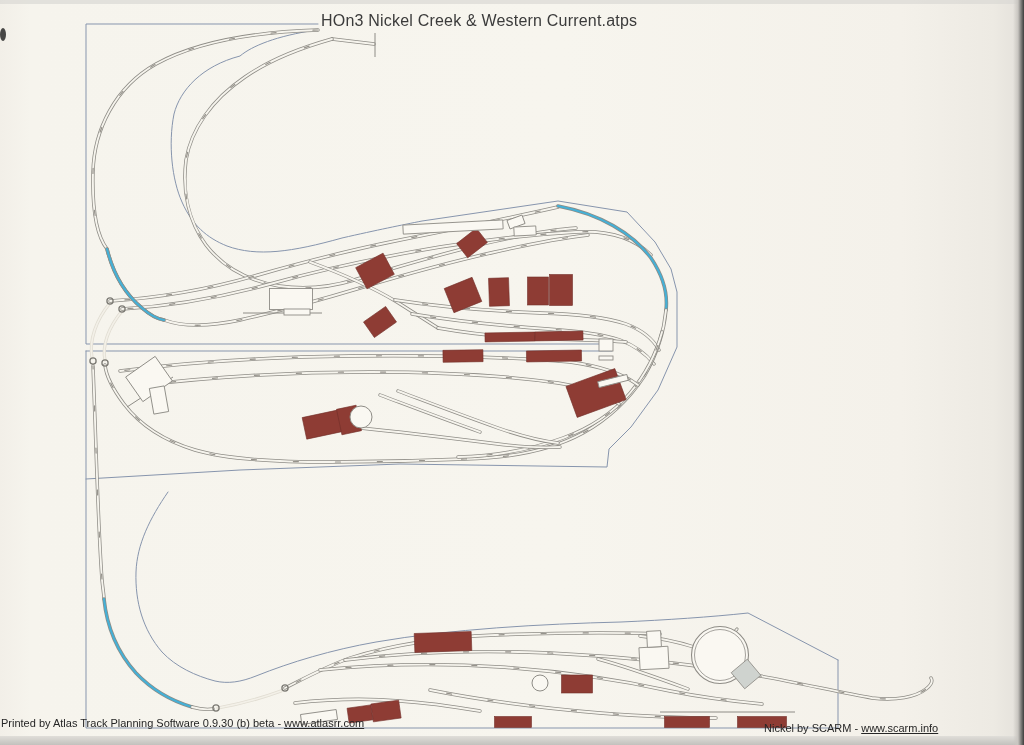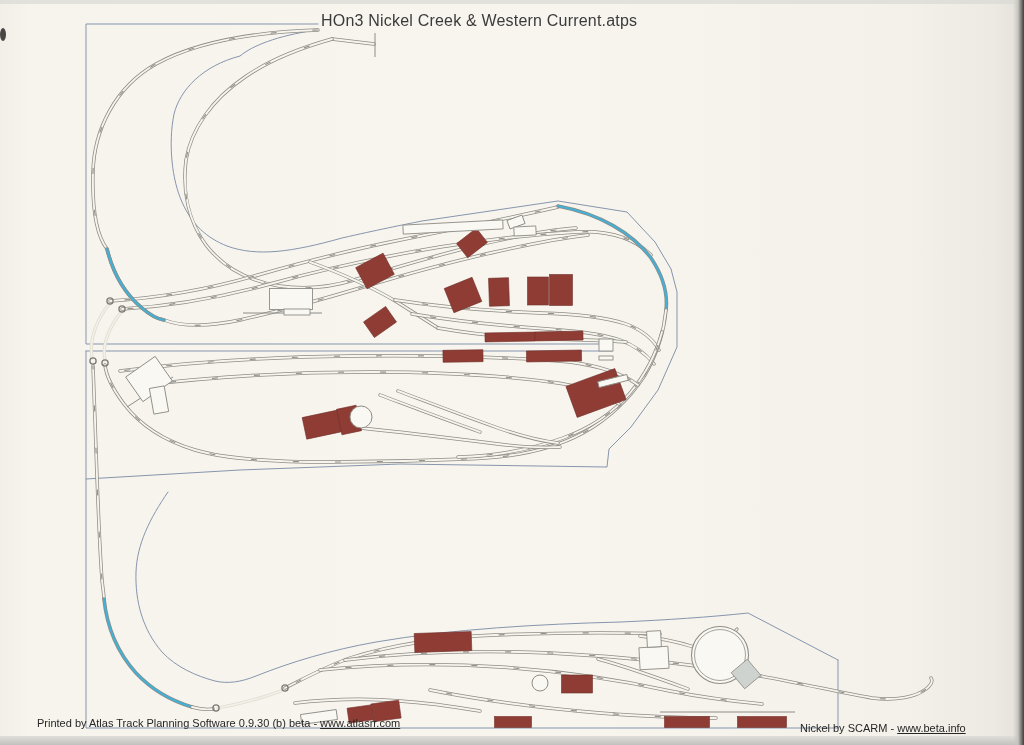--- a/index.html
+++ b/index.html
@@ -1,20 +1,20 @@
 <!DOCTYPE html>
 <html><head>
 <meta charset="utf-8">
 <style>
   html,body{margin:0;padding:0;background:#e8e6e2;font-family:"Liberation Sans",sans-serif;}
   .page{position:relative;width:1024px;height:745px;overflow:hidden;
         background:linear-gradient(90deg,#f2efe8 0,#f6f4ed 3%,#f7f5ee 55%,#f4f1ea 88%,#edeae3 97%,#e3e0da 100%);}
   .plan-svg{position:absolute;left:0;top:0;}
   .plan-title{position:absolute;left:321px;top:12px;font-size:16px;color:#3b3b3b;letter-spacing:.2px;white-space:nowrap;}
-  .footer{position:absolute;font-size:11px;color:#262626;white-space:nowrap;padding-left:36px;}
+  .footer{position:absolute;font-size:11px;color:#262626;white-space:nowrap;}
   .footer-left{left:1px;top:717px;}
   .footer-right{left:764px;top:722px;}
   .footer .link{text-decoration:underline;}
   .edge-top{position:absolute;left:0;top:0;width:1024px;height:4px;background:#dad8d4;opacity:.7;}
   .edge-bottom{position:absolute;left:0;top:736px;width:1024px;height:9px;background:linear-gradient(180deg,#e0ded9,#c3c1bd);}
   .edge-right{position:absolute;top:0;right:0;width:11px;height:745px;background:linear-gradient(90deg,rgba(201,198,193,0) 0,#c9c6c1 45%,#3d3d3c 100%);}
   .scan-fleck{position:absolute;left:0;top:28px;width:6px;height:13px;border-radius:50%;background:#474745;}
 </style>
 </head>
 <body>
@@ -154,19 +154,19 @@
       <circle cx="93" cy="361" r="3.1" fill="none" stroke="#7c7a74" stroke-width="1.3"></circle>
       <circle cx="105" cy="363" r="3.1" fill="none" stroke="#7c7a74" stroke-width="1.3"></circle>
       <circle cx="216" cy="708" r="3.1" fill="none" stroke="#7c7a74" stroke-width="1.3"></circle>
       <circle cx="285" cy="688" r="3.1" fill="none" stroke="#7c7a74" stroke-width="1.3"></circle>
     </svg>
 
   <div class="plan-title">HOn3 Nickel Creek &amp; Western Current.atps</div>
 
   <div class="footer footer-left"><span>Printed by Atlas Track Planning Software 0.9.30 (b) beta - </span><span class="link">www.atlasrr.com</span></div>
 
-  <div class="footer footer-right"><span>Nickel by SCARM - </span><span class="link">www.beta.info</span></div>
+  <div class="footer footer-right"><span>Nickel by SCARM - </span><span class="link">www.scarm.info</span></div>
 
   <div class="edge-top"></div>
   <div class="edge-bottom"></div>
   <div class="edge-right"></div>
   <div class="scan-fleck"></div>
 </div>
 
 </body></html>

